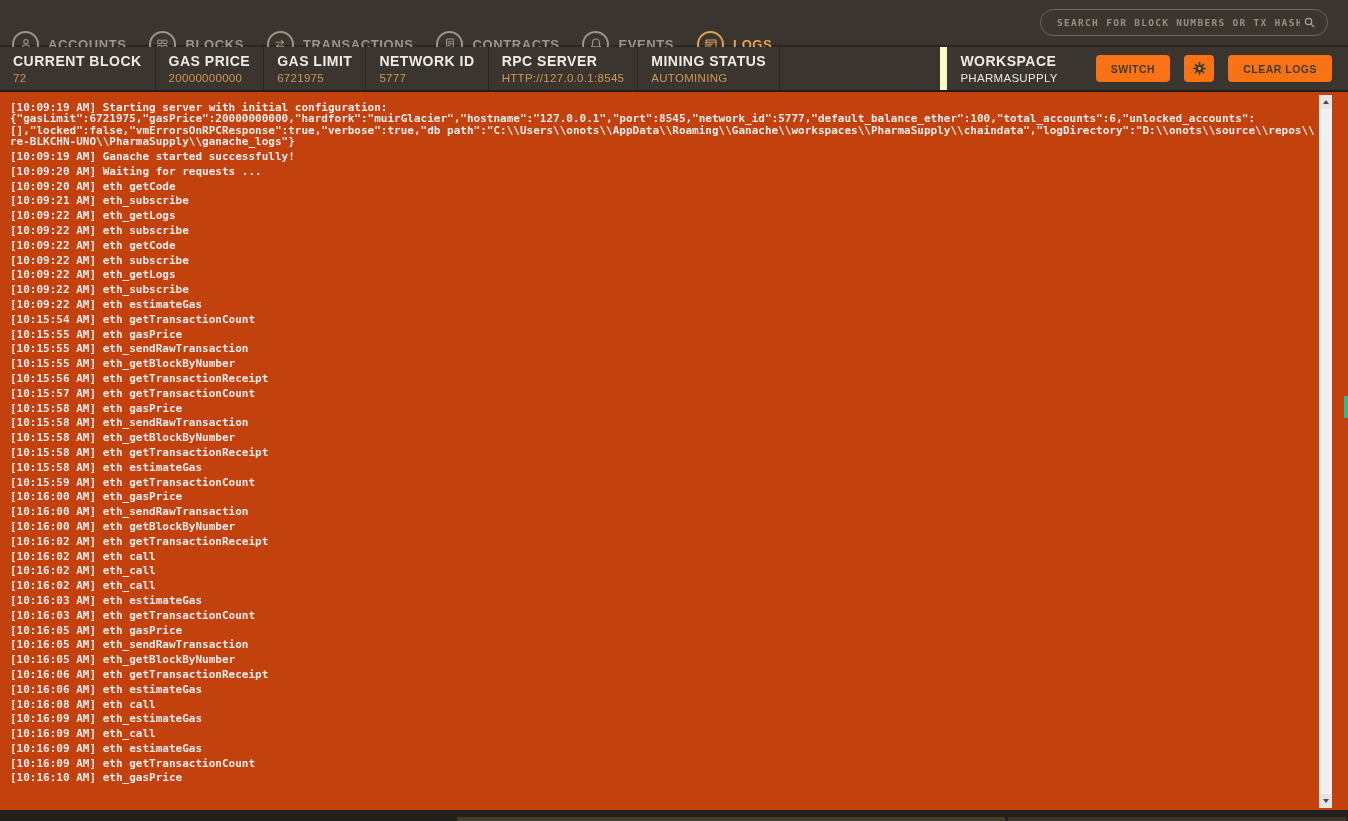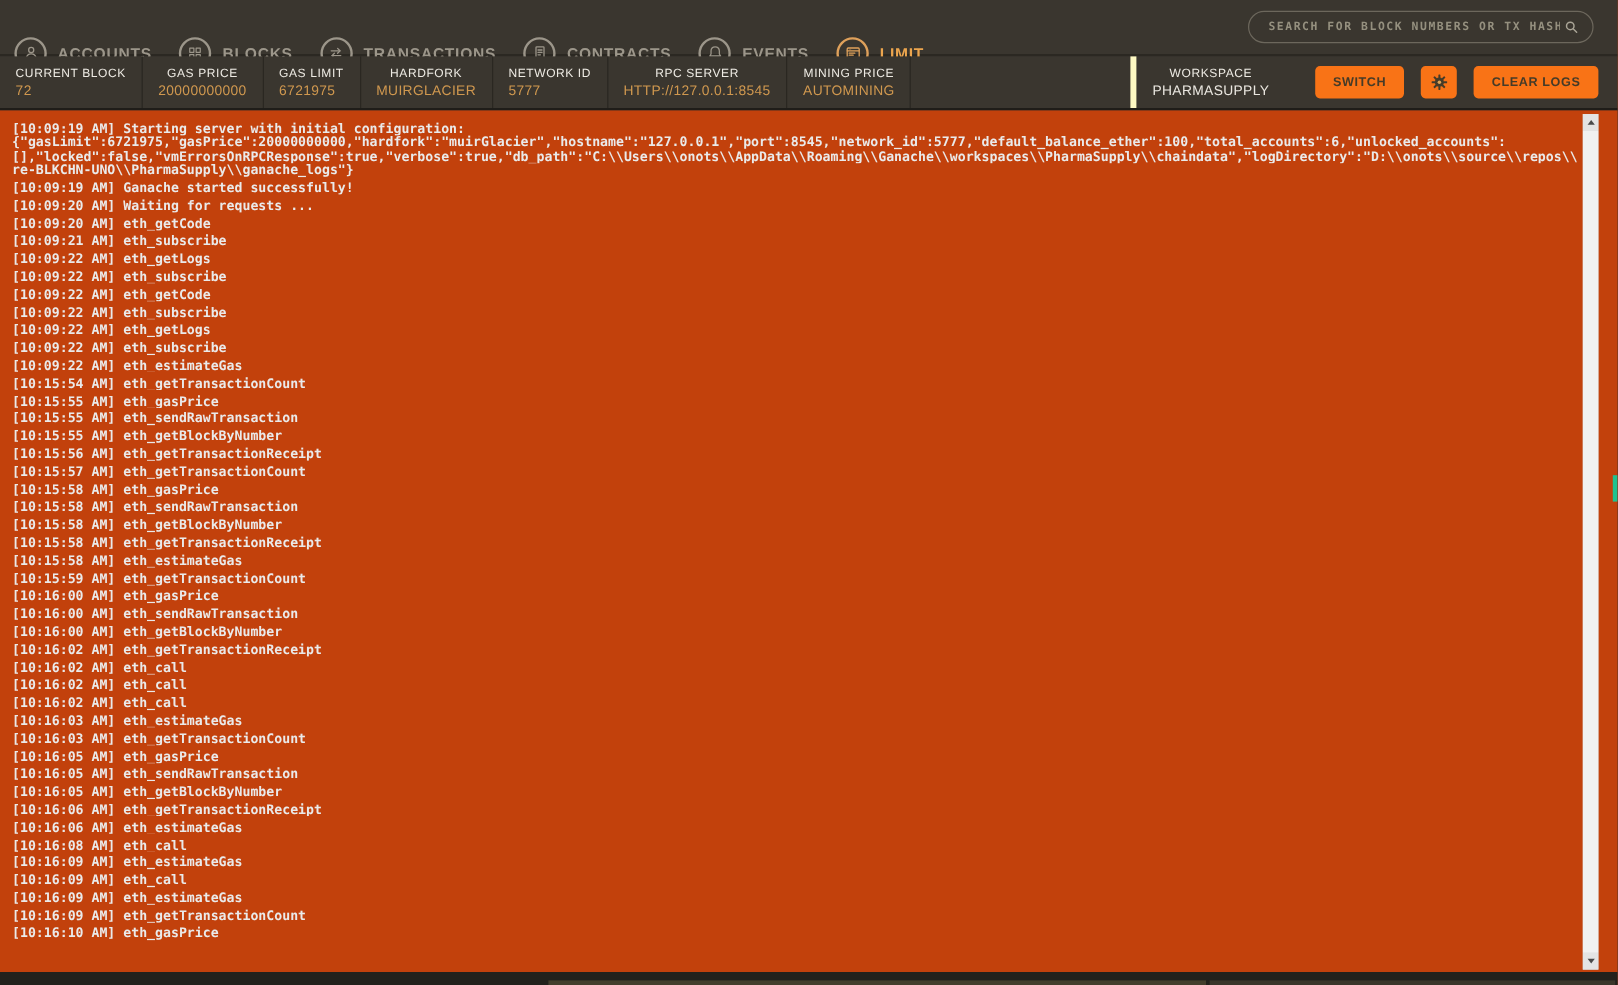--- a/index.html
+++ b/index.html
@@ -41,23 +41,23 @@
   
   .statusbar {
     position:absolute; top:47px; left:0; width:1348px; height:45px;
     background:#3a362f; border-bottom:2px solid #1f1d19;
     display:flex; align-items:stretch;
   }
   .sitem {
     display:flex; flex-direction:column; justify-content:center;
     padding:0 13px; border-right:1px solid #2a2721;
   }
-  .sitem .sl { font-size:10px; font-weight:normal; color:#eeebe4; letter-spacing:.5px; margin-bottom:3px; white-space:nowrap;text-align:center; }
+  .sitem .sl { font-size:14px; font-weight:bold; color:#eeebe4; letter-spacing:.5px; margin-bottom:3px; white-space:nowrap; }
   .sitem .sv { font-size:11.5px; font-weight:normal; color:#d0984f; letter-spacing:.3px; white-space:nowrap; }
-  .sitem.workspace { margin-left:auto; border-left:5px solid #fef9c3; border-right:none; padding-right:24px; }
+  .sitem.workspace { margin-left:auto; border-left:7px solid #fef9c3; border-right:none; padding-right:24px; }
   .sitem.workspace .sv { color:#e9e6df; }
   .btnrow { display:flex; align-items:center; padding-right:16px; }
   .btn {
     height:27px; border:none; border-radius:4px; background:#f97316; color:#453b28;
     font-family:"Liberation Sans", sans-serif; font-weight:bold; font-size:10.5px;
     letter-spacing:.5px; padding:0 15px; margin-left:14px; cursor:pointer;
     display:flex; align-items:center; justify-content:center;
   }
   .btn.icon-btn { width:30px; padding:0; }
 
@@ -148,21 +148,21 @@
   <div class="tab active">
     <span class="circ">
       <svg width="16" height="16" viewBox="0 0 24 24">
           <rect x="4.5" y="6" width="15" height="12" rx="1.2"></rect>
           <path d="M4.5 9.5h15"></path>
           <circle cx="7" cy="7.8" r="0.5" fill="currentColor" stroke="none"></circle>
           <circle cx="9" cy="7.8" r="0.5" fill="currentColor" stroke="none"></circle>
           <path d="M7 12.5h7M7 15h5"></path>
         </svg>
     </span>
-    <span class="lbl">LIMIT</span>
+    <span class="lbl">LOGS</span>
   </div>
 
   <div class="search-wrap">
     <input class="search-input" type="text" placeholder="SEARCH FOR BLOCK NUMBERS OR TX HASHES" style="">
     <svg width="15" height="15" viewBox="0 0 24 24">
         <circle cx="10.5" cy="10.5" r="5"></circle>
         <path d="M14.3 14.3L19 19"></path>
       </svg>
   </div>
 </div>
@@ -175,33 +175,29 @@
   </div>
   <div class="sitem">
     <span class="sl">GAS PRICE</span>
     <span class="sv">20000000000</span>
   </div>
   <div class="sitem">
     <span class="sl">GAS LIMIT</span>
     <span class="sv">6721975</span>
   </div>
   <div class="sitem">
-    <span class="sl">HARDFORK</span>
-    <span class="sv">MUIRGLACIER</span>
-  </div>
-  <div class="sitem">
     <span class="sl">NETWORK ID</span>
     <span class="sv">5777</span>
   </div>
   <div class="sitem">
     <span class="sl">RPC SERVER</span>
     <span class="sv">HTTP://127.0.0.1:8545</span>
   </div>
   <div class="sitem">
-    <span class="sl">MINING PRICE</span>
+    <span class="sl">MINING STATUS</span>
     <span class="sv">AUTOMINING</span>
   </div>
 
   <div class="sitem workspace">
     <span class="sl">WORKSPACE</span>
     <span class="sv">PHARMASUPPLY</span>
   </div>
 
   <div class="btnrow">
     <button class="btn">SWITCH</button>

